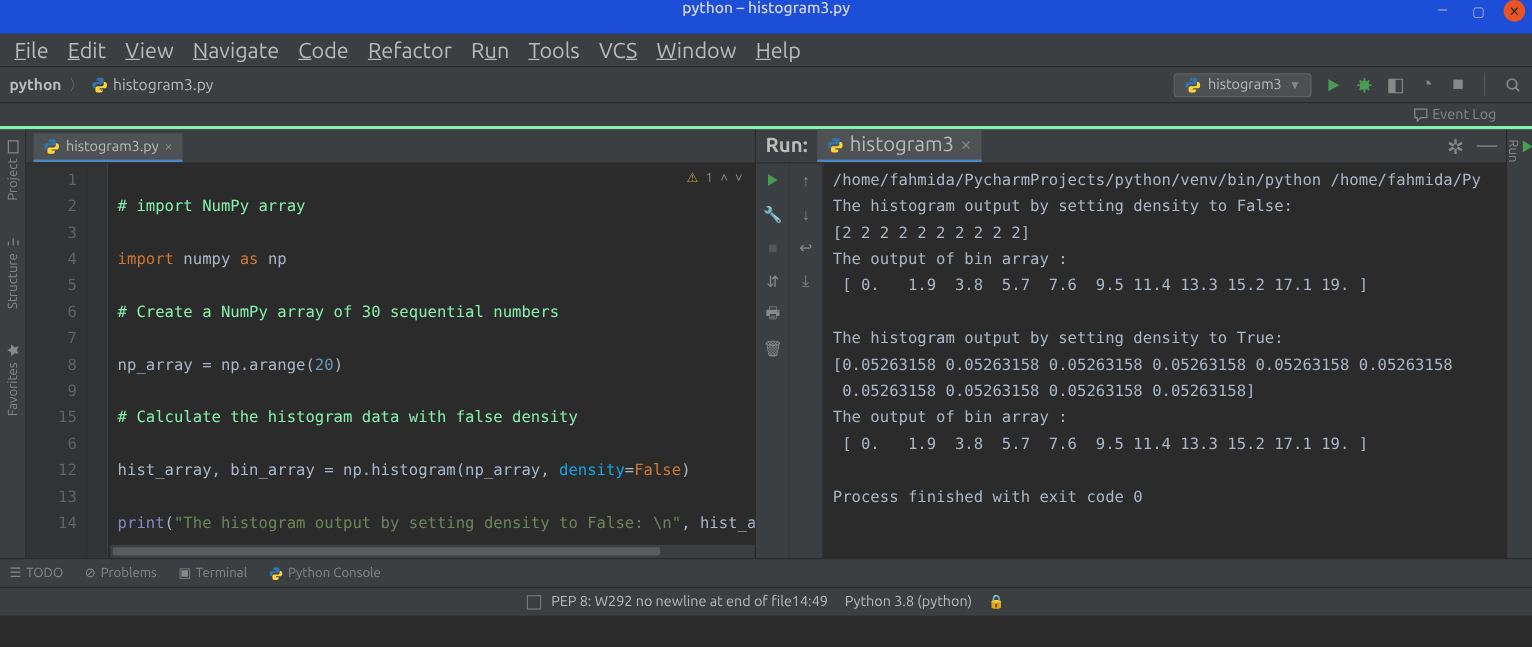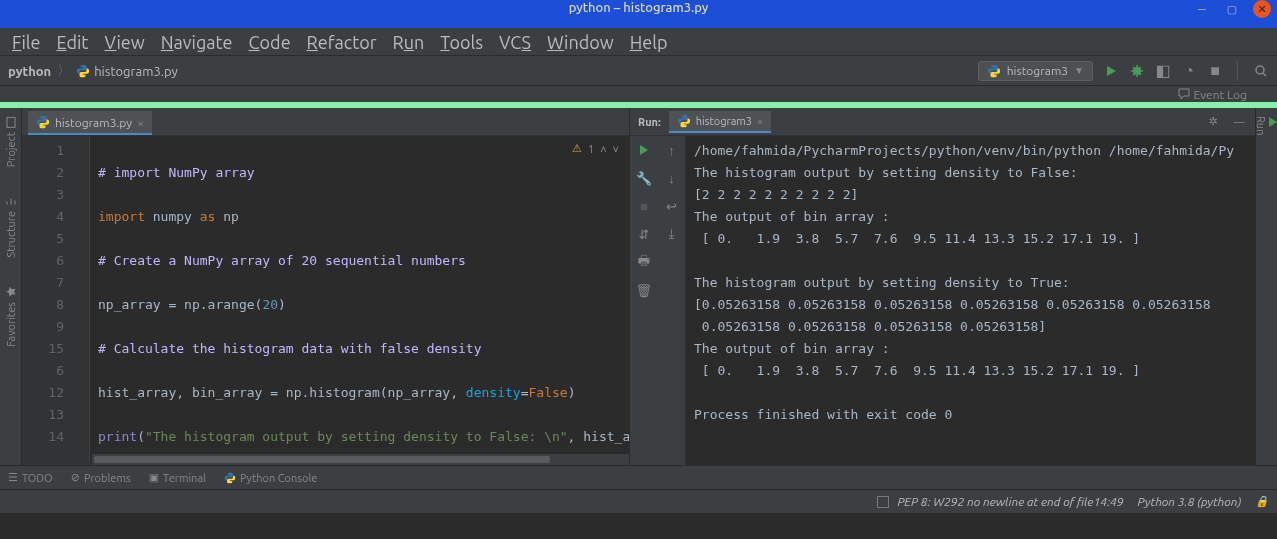--- a/index.html
+++ b/index.html
@@ -24,21 +24,21 @@
   .bc-item { display: inline-flex; align-items: center; gap: 4px; }
   .py-icon { width: 14px; height: 14px; display: inline-flex; }
   .navbar-right { display: flex; align-items: center; gap: 10px; }
   .run-config { background: #4c5052; border: 1px solid #5e6060; border-radius: 3px; padding: 2px 8px; display: flex; align-items: center; gap: 6px; font-size: 12px; cursor: pointer; color: #bbbbbb; }
   .run-config .chev { font-size: 10px; color: #888; }
   .tb-icon { width: 16px; height: 16px; display: inline-flex; align-items: center; justify-content: center; cursor: pointer; color: #888; }
   .tb-icon.run { color: #499c54; }
   .tb-icon.debug { color: #499c54; }
   
   
-  .eventrow { height: 22px; background: #3c3f41; display: flex; justify-content: flex-end; align-items: center; padding-right: 30px; border-bottom: 6px solid #86efac; }
+  .eventrow { height: 22px; background: #3c3f41; display: flex; justify-content: flex-end; align-items: center; padding-right: 30px; border-bottom: 3px solid #86efac; }
   .event-log { color: #888; font-size: 12px; display: flex; align-items: center; gap: 4px; cursor: pointer; }
   
   
   .main-area { height: 357px; display: flex; background: #2b2b2b; }
   
   .sidebar-left { width: 22px; background: #3c3f41; border-right: 1px solid #2b2b2b; display: flex; flex-direction: column; align-items: center; padding-top: 4px; gap: 20px; }
   .sidebar-right { width: 22px; background: #3c3f41; border-left: 1px solid #2b2b2b; display: flex; flex-direction: column; align-items: center; padding-top: 4px; }
   .vlabel { writing-mode: vertical-rl; transform: rotate(180deg); font-size: 11px; color: #888; cursor: pointer; padding: 4px 0; display: flex; align-items: center; gap: 4px; }
   .vlabel-r { writing-mode: vertical-rl; font-size: 11px; color: #888; cursor: pointer; padding: 4px 0; }
   .side-icon { width: 12px; height: 12px; }
@@ -52,48 +52,48 @@
   .editor-body { flex: 1; display: flex; background: #2b2b2b; overflow: hidden; position: relative; }
   .gutter { width: 50px; background: #313335; text-align: right; padding: 4px 8px 0 0; font-family: "DejaVu Sans Mono", monospace; font-size: 13px; line-height: 22px; color: #606366; }
   .gutter-border { width: 18px; background: #313335; border-right: 1px solid #3c3f41; }
   .code { flex: 1; padding: 4px 0 0 8px; font-family: "DejaVu Sans Mono", monospace; font-size: 13px; line-height: 22px; white-space: pre; overflow: hidden; position: relative; }
   .editor-indicators { position: absolute; top: 6px; right: 10px; display: flex; align-items: center; gap: 6px; font-size: 11px; color: #888; z-index: 2; }
   .warn-tri { color: #c9a544; }
   .code .line { height: 22px; }
   .hscroll { position: absolute; bottom: 0; left: 70px; right: 0; height: 11px; background: #3c3f41; }
   .hscroll-thumb { position: absolute; left: 2px; width: 85%; height: 7px; top: 2px; background: #595b5d; border-radius: 2px; }
   
-  .c-comment { color: #c4b5fd; }
+  .c-comment { color: #86efac; }
   .c-keyword { color: #cc7832; }
   .c-string { color: #6a8759; }
   .c-builtin { color: #8888c6; }
   .c-number { color: #6897bb; }
   .c-param { color: #0ea5e9; }
   .c-bool { color: #cc7832; }
   .c-var { color: #a9b7c6; }
   
   
   .run-pane { flex: 1; display: flex; flex-direction: column; background: #3c3f41; border-left: 1px solid #2b2b2b; }
-  .run-header { height: 28px; display: flex; align-items: center; padding: 0 8px; gap: 8px; font-size: 11px; border-bottom: 1px solid #323232; }
+  .run-header { height: 28px; display: flex; align-items: center; padding: 0 8px; gap: 8px; font-size: 17px; border-bottom: 1px solid #323232; }
   .run-title { font-weight: bold; color: #bbbbbb; }
   .run-tab { background: #4e5254; border-bottom: 2px solid #4a88c7; padding: 3px 8px; display: flex; align-items: center; gap: 5px; cursor: pointer; }
   .run-header-right { margin-left: auto; display: flex; gap: 10px; align-items: center; }
   
   .run-body { flex: 1; display: flex; background: #2b2b2b; overflow: hidden; }
   .run-toolbar { width: 28px; display: flex; flex-direction: column; align-items: center; gap: 12px; padding-top: 6px; background: #3c3f41; }
   .run-toolbar2 { width: 28px; display: flex; flex-direction: column; align-items: center; gap: 12px; padding-top: 6px; background: #3c3f41; border-right: 1px solid #323232; }
   .rt-icon { width: 16px; height: 16px; display: inline-flex; align-items: center; justify-content: center; cursor: pointer; color: #888; font-size: 13px; }
   .rt-icon.run { color: #499c54; }
   .console { flex: 1; padding: 4px 8px; font-family: "DejaVu Sans Mono", monospace; font-size: 13px; line-height: 22px; color: #a9b7c6; white-space: pre; overflow: hidden; }
   
   
   .bottombar { height: 24px; background: #3c3f41; border-top: 1px solid #2b2b2b; display: flex; align-items: center; padding: 0 8px; gap: 18px; }
   .bottombar .tw { font-size: 11px; color: #888; display: flex; align-items: center; gap: 4px; cursor: pointer; }
   
-  .statusbar { height: 24px; background: #3c3f41; border-top: 1px solid #2b2b2b; display: flex; align-items: center; padding: 0 8px; justify-content: flex-end; font-style: italic; }
+  .statusbar { height: 24px; background: #3c3f41; border-top: 1px solid #2b2b2b; display: flex; align-items: center; padding: 0 8px; justify-content: center; }
   .statusbar .left { display: flex; align-items: center; gap: 8px; font-size: 12px; color: #bbbbbb; }
   .statusbar .right { display: flex; align-items: center; gap: 14px; font-size: 12px; color: #bbbbbb; }
   .lock-icon { font-size: 11px; color: #888; }
   .sb-box { width: 12px; height: 12px; border: 1px solid #777; }
   
   svg { display: block; }
 </style>
 </head>
 <body>
 
@@ -230,21 +230,21 @@
           <div>15</div>
           <div>6</div>
           <div>12</div>
           <div>13</div>
           <div>14</div>
       </div>
       <div class="gutter-border"></div>
       <div class="code">
 <div class="line"><span class="c-comment"># import NumPy array</span></div>
 <div class="line"><span class="c-keyword">import</span> <span class="c-var">numpy</span> <span class="c-keyword">as</span> <span class="c-var">np</span></div>
-<div class="line"><span class="c-comment"># Create a NumPy array of 20 sequential numbers</span></div>
+<div class="line"><span class="c-comment"># Create a NumPy array of 30 sequential numbers</span></div>
 <div class="line"><span class="c-var">np_array = np.arange(</span><span class="c-number">20</span><span class="c-var">)</span></div>
 <div class="line"><span class="c-comment"># Calculate the histogram data with false density</span></div>
 <div class="line"><span class="c-var">hist_array, bin_array = np.histogram(np_array, </span><span class="c-param">density</span><span class="c-var">=</span><span class="c-bool">False</span><span class="c-var">)</span></div>
 <div class="line"><span class="c-builtin">print</span><span class="c-var">(</span><span class="c-string">"The histogram output by setting density to False: \n"</span><span class="c-var">, hist_a</span></div>
 
 
 
 
 
 

